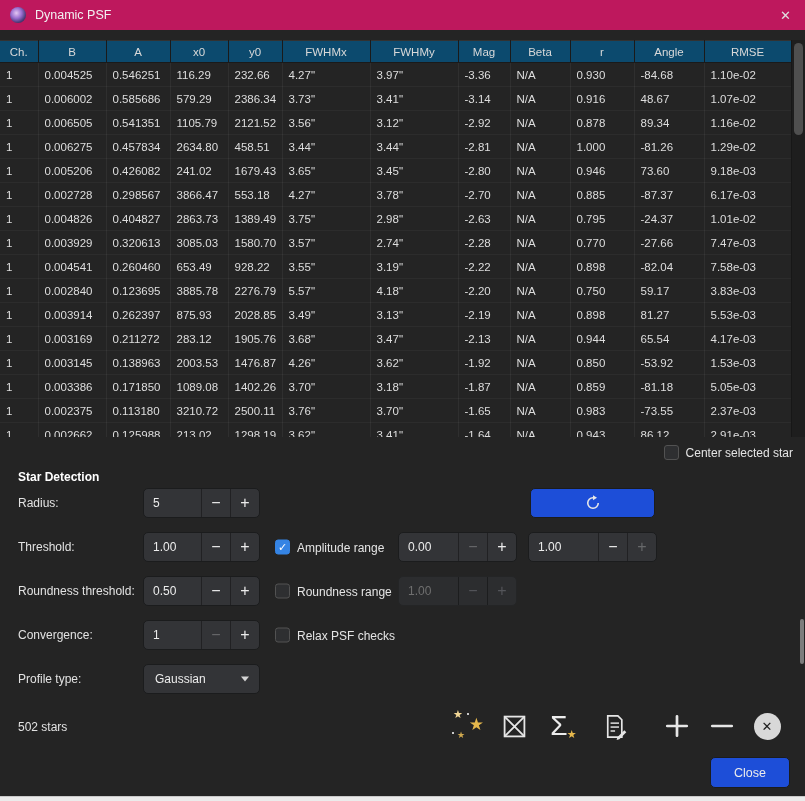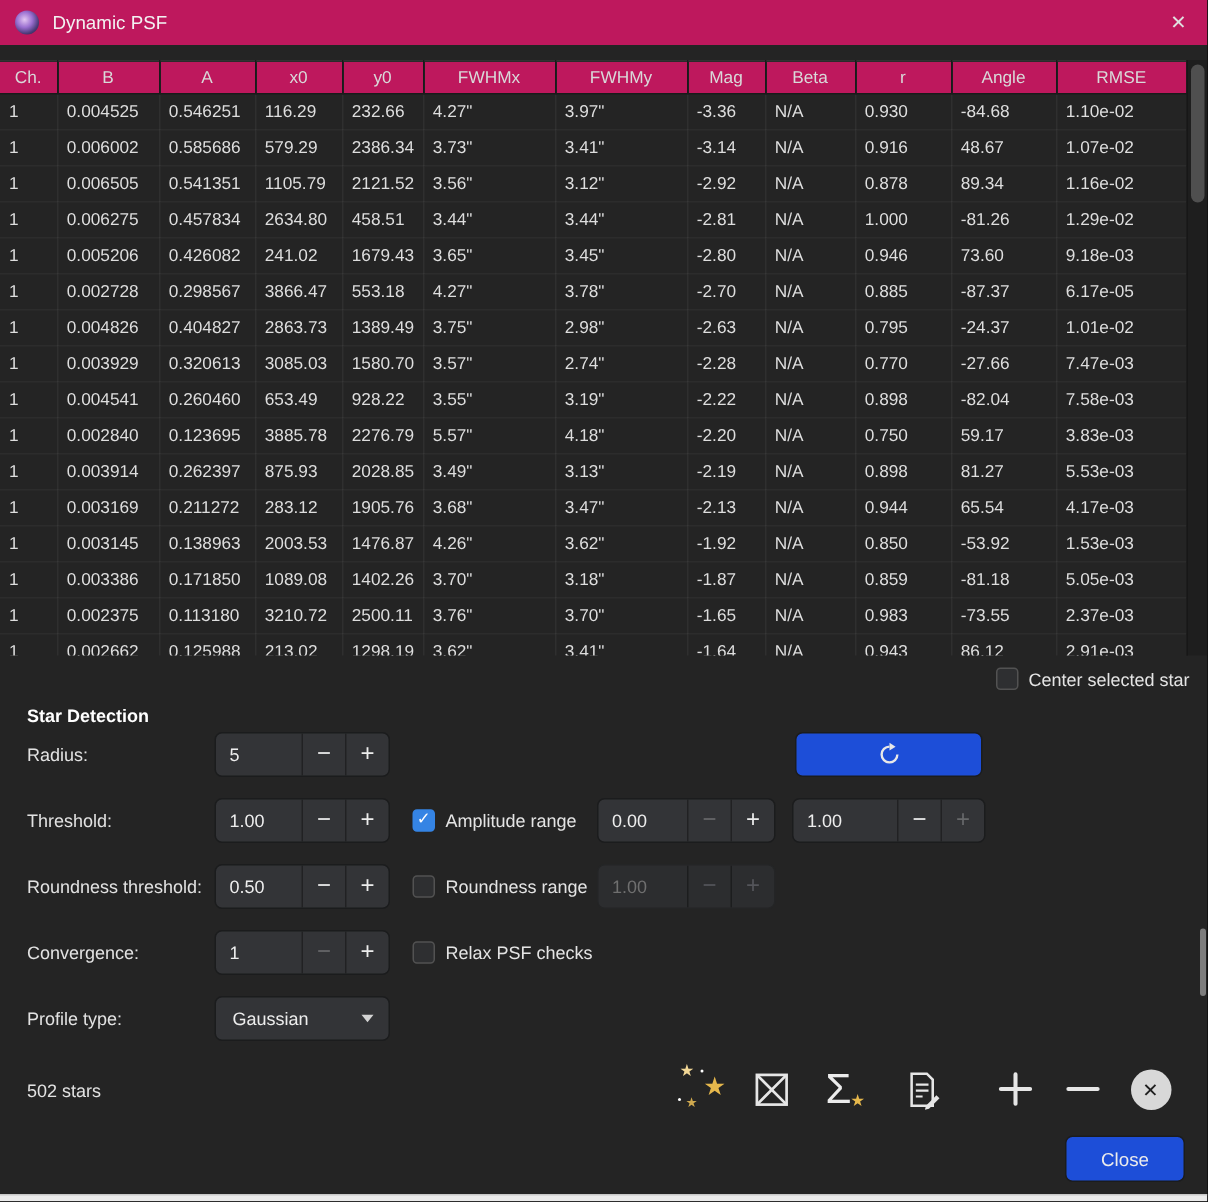--- a/index.html
+++ b/index.html
@@ -12,21 +12,21 @@
   .app-icon { width:16px; height:16px; border-radius:50%; background:radial-gradient(circle at 40% 38%, #e3c6f2 0%, #9a6fd0 38%, #4a3a78 68%, #1c1830 100%); flex:0 0 auto; }
   .title { margin-left:9px; font-size:12.5px; color:#f2f2f2; }
   .close-x { position:absolute; right:14px; top:50%; transform:translateY(-50%); color:#e0e0e0; font-size:13px; cursor:pointer; }
 
   
   .table-wrap { position:absolute; top:40px; left:0; width:791px; height:397px; overflow:hidden; background:#242424; }
   table { border-collapse:collapse; table-layout:fixed; width:791px; margin:0; }
   col.c0{width:38px} col.c1{width:68px} col.c2{width:64px} col.c3{width:58px} col.c4{width:54px}
   col.c5{width:88px} col.c6{width:88px} col.c7{width:52px} col.c8{width:60px} col.c9{width:64px}
   col.c10{width:70px} col.c11{width:87px}
-  th { height:22px; background:#be185d; border-right:1px solid #1a1a1a; border-bottom:1px solid #1a1a1a; border-top:1px solid #323232;
+  th { height:22px; background:#0c4a6e; border-right:1px solid #1a1a1a; border-bottom:1px solid #1a1a1a; border-top:1px solid #323232;
        font-weight:normal; font-size:11.5px; color:#d9d9d9; text-align:center; padding:0 4px; white-space:nowrap; overflow:hidden; }
   td { height:24px; font-size:11.5px; color:#dedede; padding:0 6px; white-space:nowrap; overflow:hidden;
        border-right:1px solid rgba(255,255,255,0.05); border-bottom:1px solid rgba(255,255,255,0.04); }
 
   
   .v-scrollbar { position:absolute; top:40px; left:791px; width:14px; height:397px; background:#1e1e1e; border-left:1px solid #171717; }
   .v-thumb { position:absolute; top:3px; left:2px; width:9px; height:92px; background:#4f4f4f; border-radius:5px; }
   .overlay-scroll { position:absolute; right:1px; top:619px; width:4px; height:45px; background:#8d8d8d; border-radius:2px; opacity:.85; }
 
   
@@ -205,21 +205,21 @@
             <td>0.002728</td>
             <td>0.298567</td>
             <td>3866.47</td>
             <td>553.18</td>
             <td>4.27"</td>
             <td>3.78"</td>
             <td>-2.70</td>
             <td>N/A</td>
             <td>0.885</td>
             <td>-87.37</td>
-            <td>6.17e-05</td>
+            <td>6.17e-03</td>
           </tr>
           <tr>
             <td>1</td>
             <td>0.004826</td>
             <td>0.404827</td>
             <td>2863.73</td>
             <td>1389.49</td>
             <td>3.75"</td>
             <td>2.98"</td>
             <td>-2.63</td>

